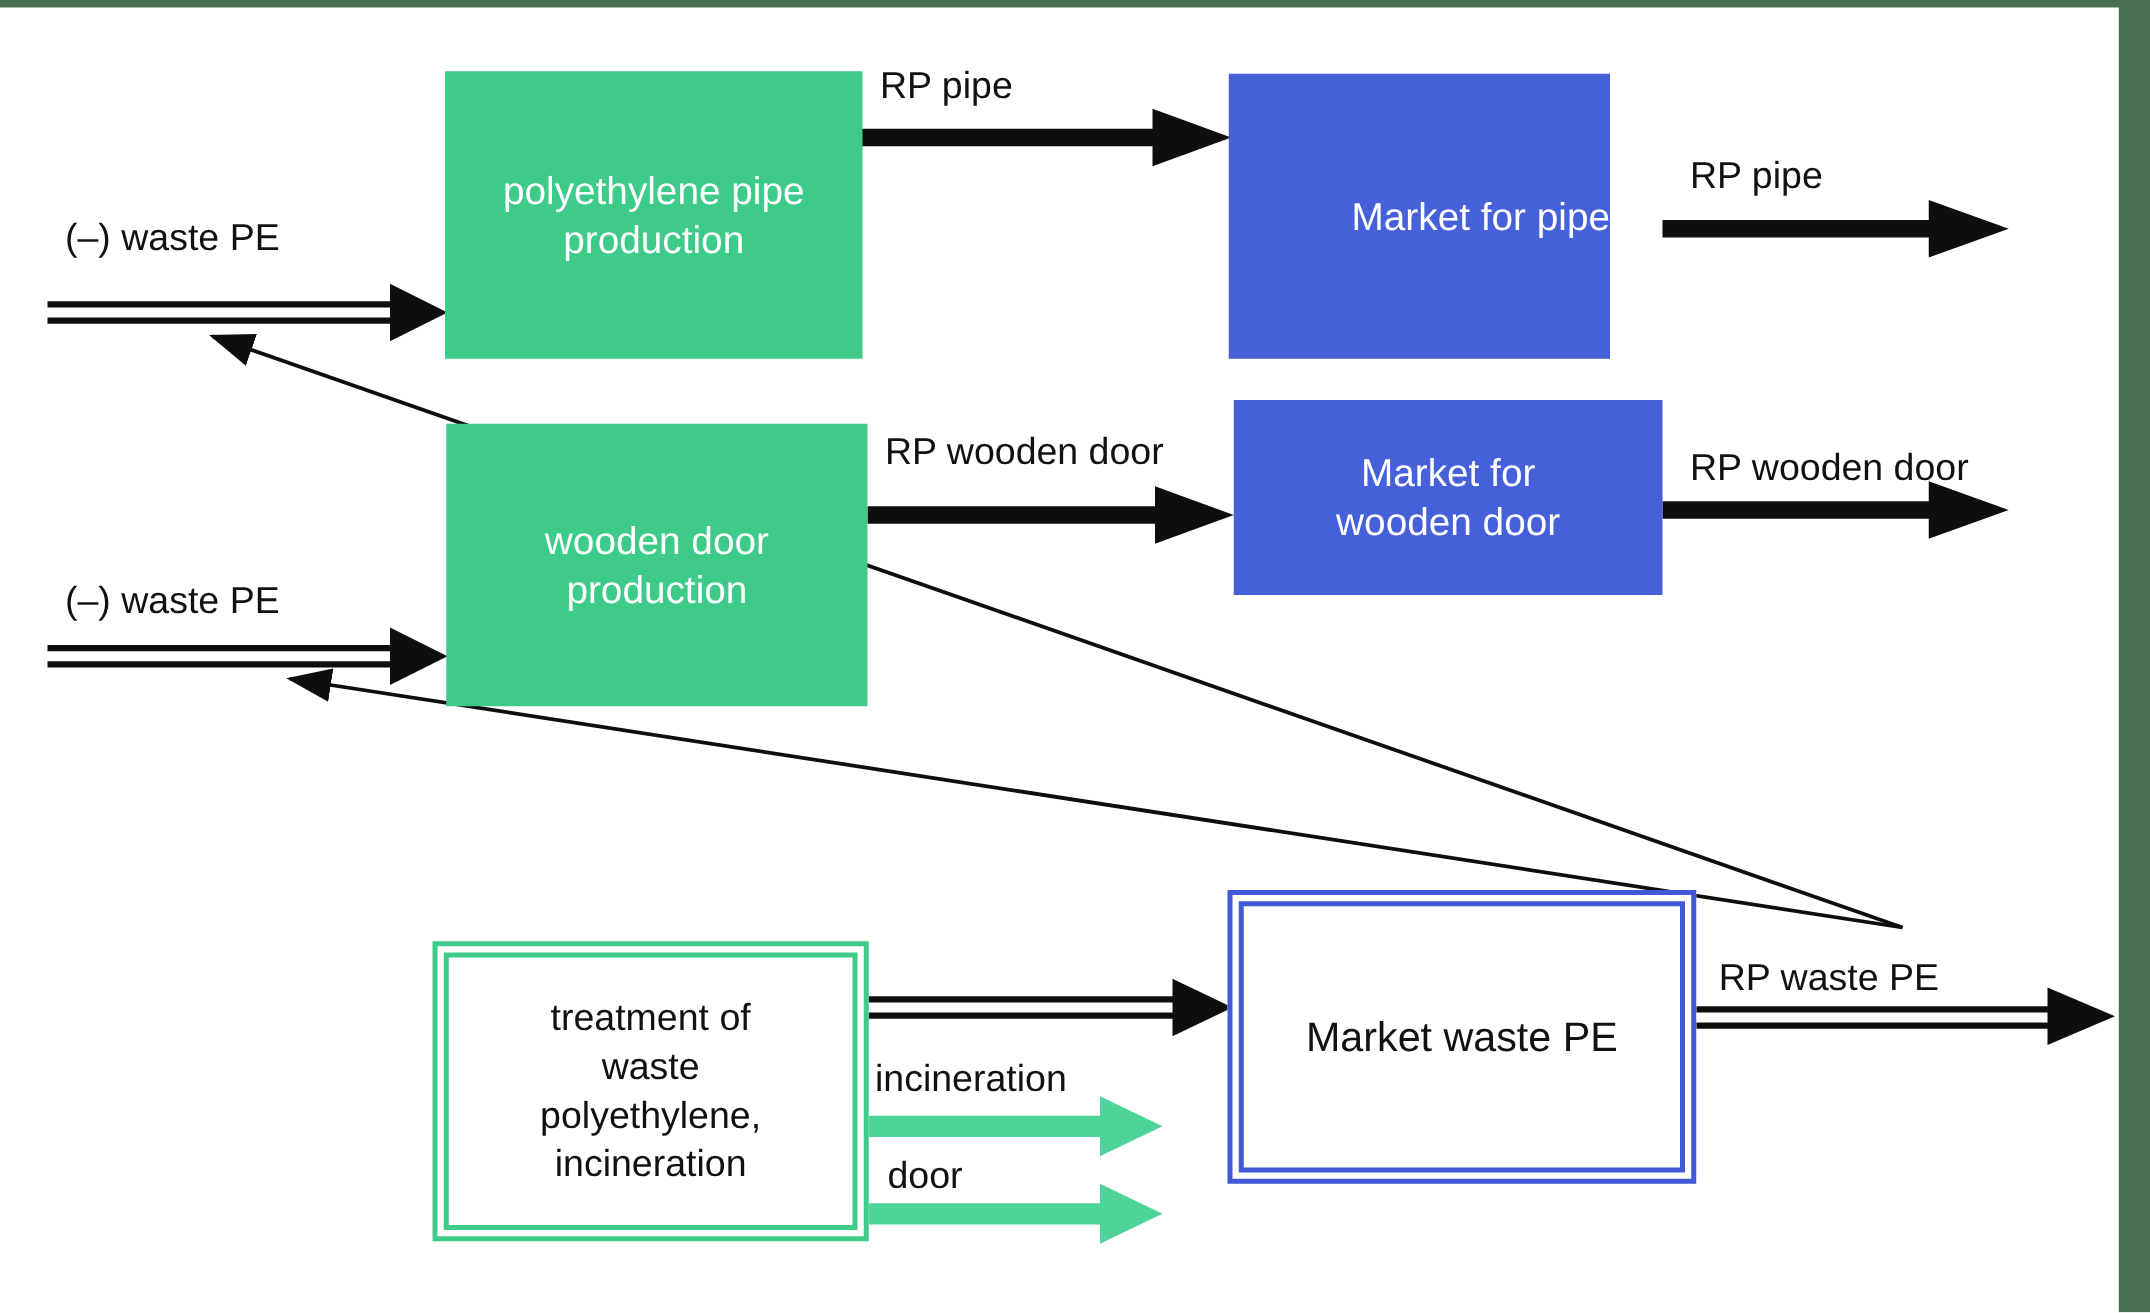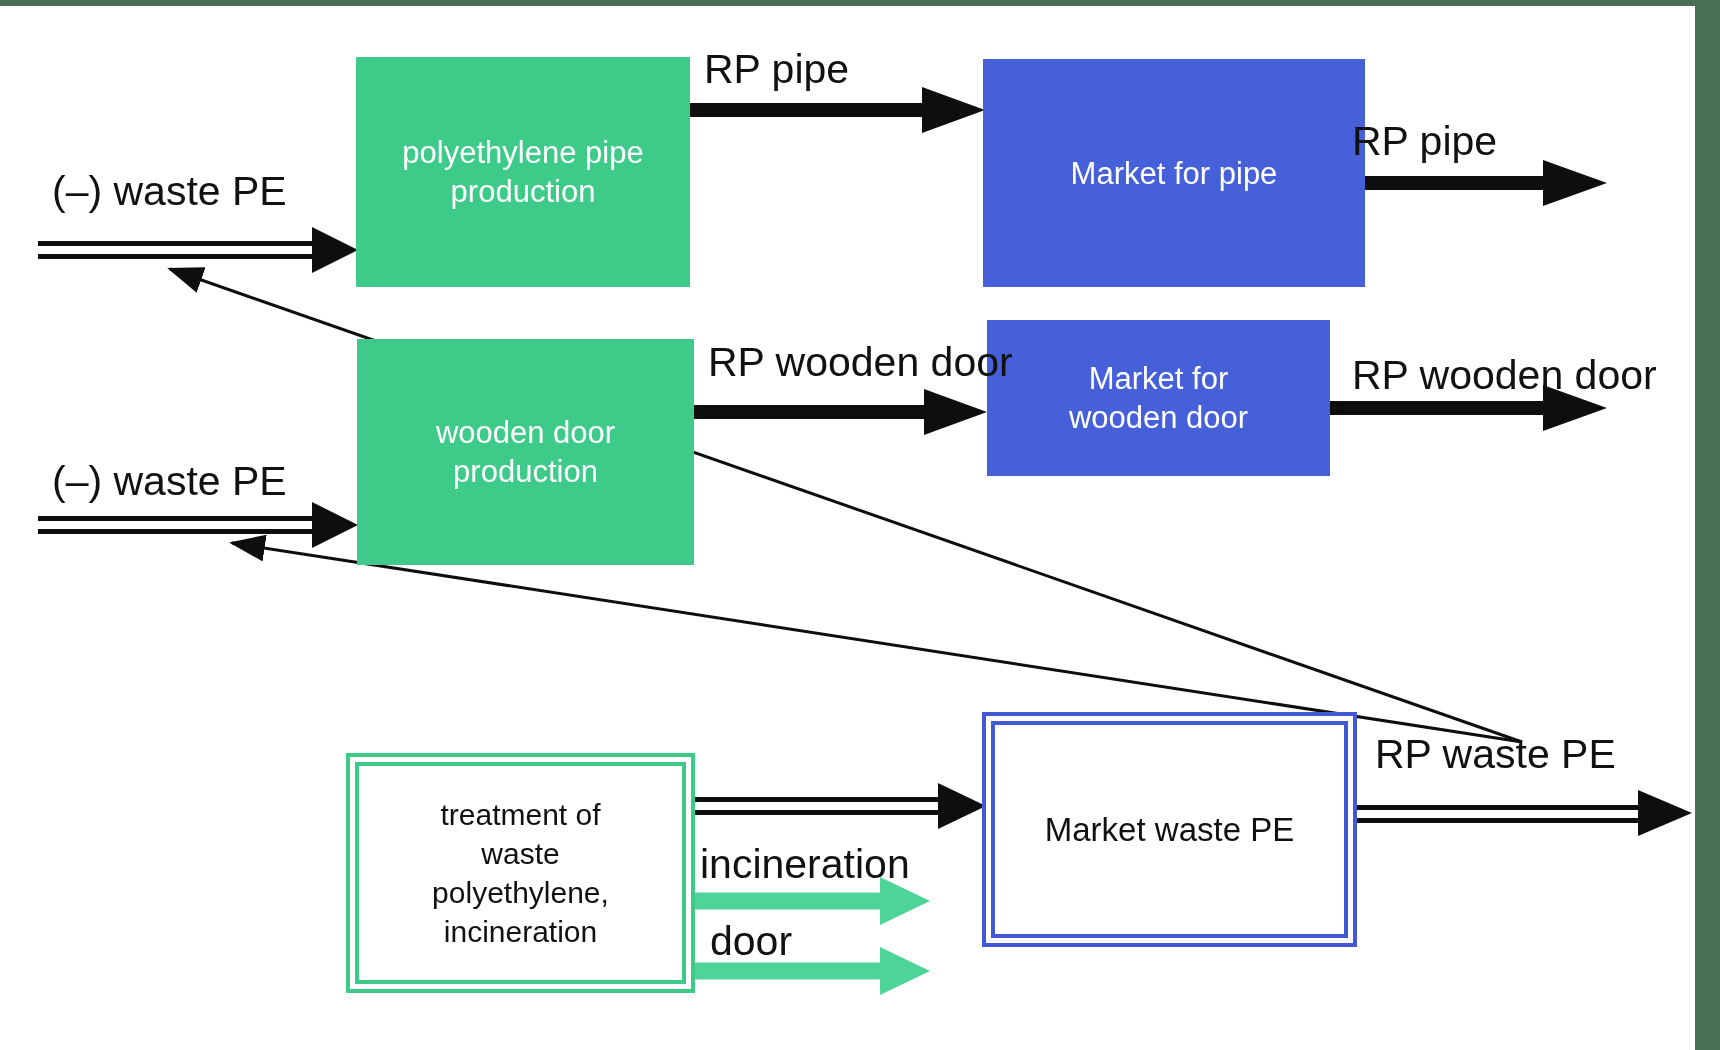--- a/index.html
+++ b/index.html
@@ -27,21 +27,21 @@
   .dnode .inner {
     width:100%; height:100%; box-sizing:border-box;
     display:flex; flex-direction:column; align-items:center; justify-content:center;
     text-align:center; color:var(--label-text,#111); 
   }
   .dnode.green-border .inner { border:4px solid var(--green-box,#3ecb8a); font-size:30px; line-height:39px; }
   .dnode.blue-border  .inner { border:4px solid var(--blue-border,#4159d6); font-size:33px; line-height:40px; }
   
   .lbl {
     position:absolute; z-index:3; color:var(--label-text,#111);
-    font-size:41px; line-height:38px; white-space:nowrap;
+    font-size:30px; line-height:38px; white-space:nowrap;
   }
   
   .ink-line   { stroke:var(--ink,#0e0e0e); }
   .ink-fill   { fill:var(--ink,#0e0e0e); }
   .green-line { stroke:var(--green-arrow,#4ed398); }
   .green-fill { fill:var(--green-arrow,#4ed398); }
 </style>
 </head>
 <body>
 
@@ -114,21 +114,21 @@
       <line class="green-line" x1="695" y1="971" x2="882" y2="971" stroke-width="17"></line>
       <polygon class="green-fill" points="880,947 880,995 930,971"></polygon>
     </g>
   </svg>
 
   <div class="node green" style="left:356px; top:57px; width:334px; height:230px;">
     <div>polyethylene pipe</div>
     <div>production</div>
   </div>
 
-  <div class="node blue" style="left:983px; top:59px; width:382px; height:228px;">
+  <div class="node blue" style="left:983px; top:59px; width:305px; height:228px;align-items:flex-end;">
     <div>Market for pipe</div>
   </div>
 
   <div class="node green" style="left:357px; top:339px; width:337px; height:226px;">
     <div>wooden door</div>
     <div>production</div>
   </div>
 
   <div class="node blue" style="left:987px; top:320px; width:343px; height:156px;">
     <div>Market for</div>
@@ -151,18 +151,18 @@
   </div>
 
   <div class="lbl" style="left:52px;  top:172px;">(–) waste PE</div>
   <div class="lbl" style="left:52px;  top:462px;">(–) waste PE</div>
   <div class="lbl" style="left:704px; top:50px;">RP pipe</div>
   <div class="lbl" style="left:1352px;top:122px;">RP pipe</div>
   <div class="lbl" style="left:708px; top:343px;">RP wooden door</div>
   <div class="lbl" style="left:1352px;top:356px;">RP wooden door</div>
   <div class="lbl" style="left:700px; top:845px;">incineration</div>
   <div class="lbl" style="left:710px; top:922px;">door</div>
-  <div class="lbl" style="left:1375px;top:735px;">RP waste PE</div>
+  <div class="lbl" style="left:1375px;top:764px;">RP waste PE</div>
 
   <div class="frame-top"></div>
   <div class="frame-right"></div>
 
 </div>
 
 </body></html>

